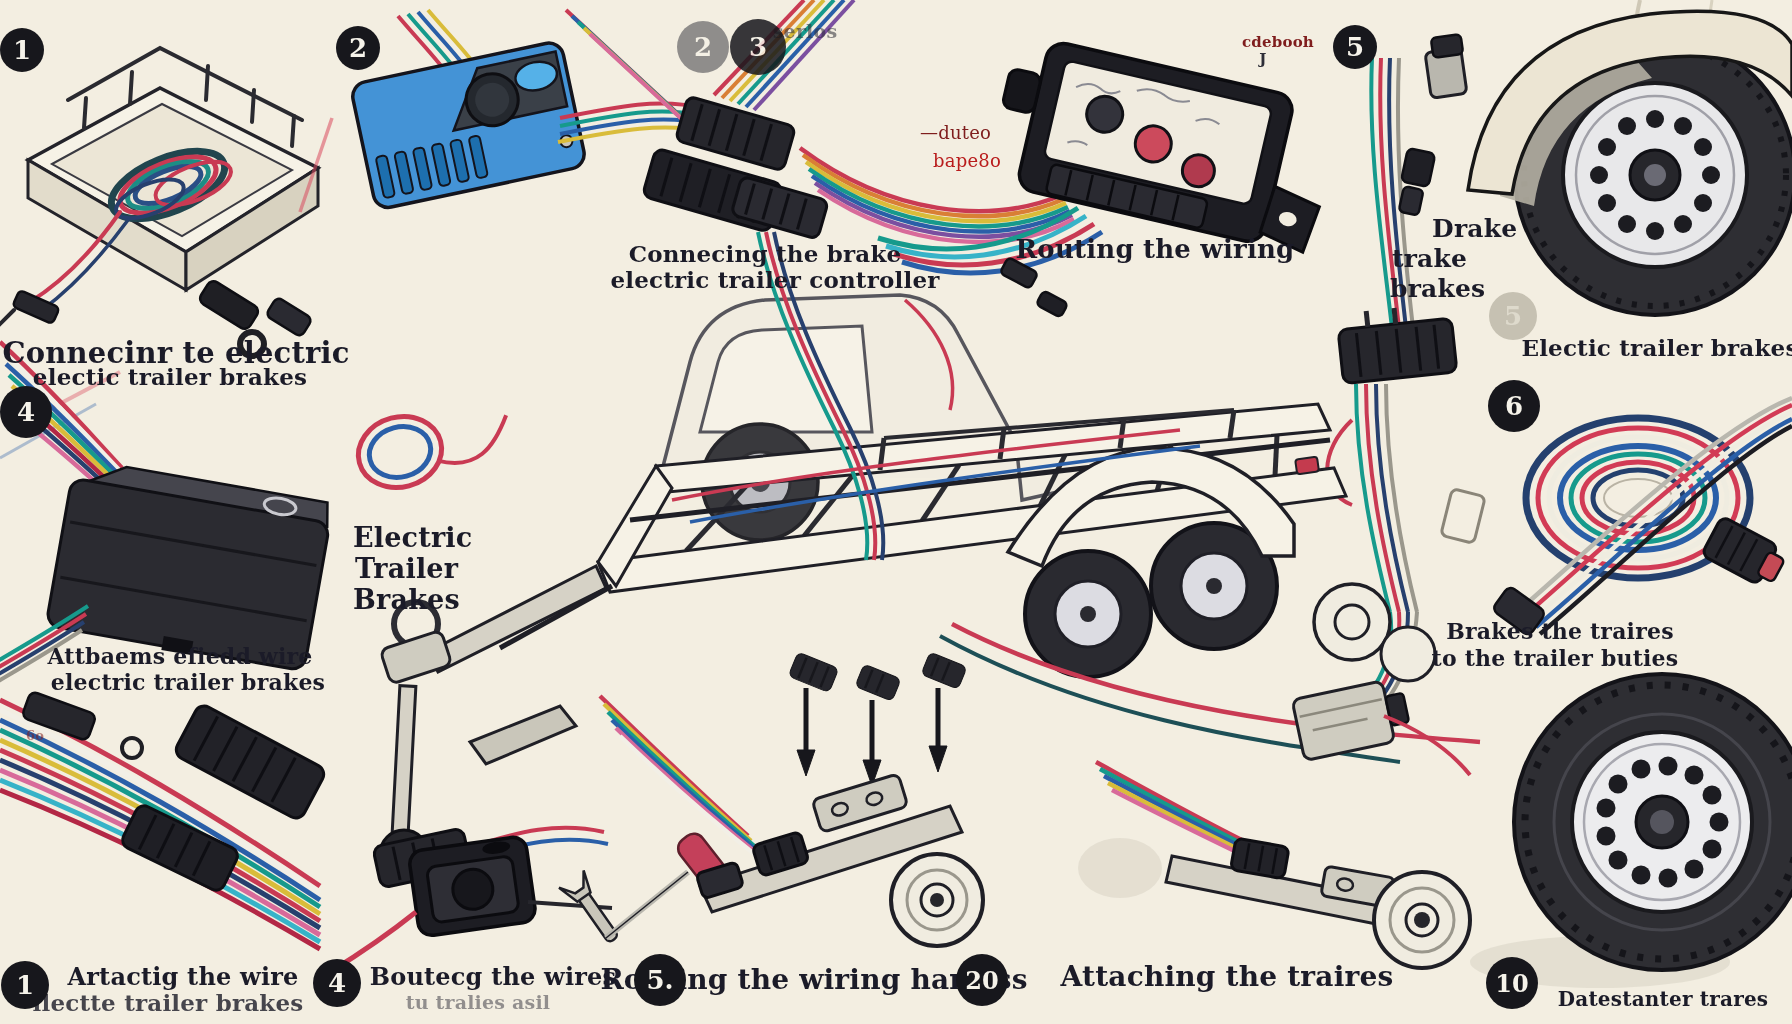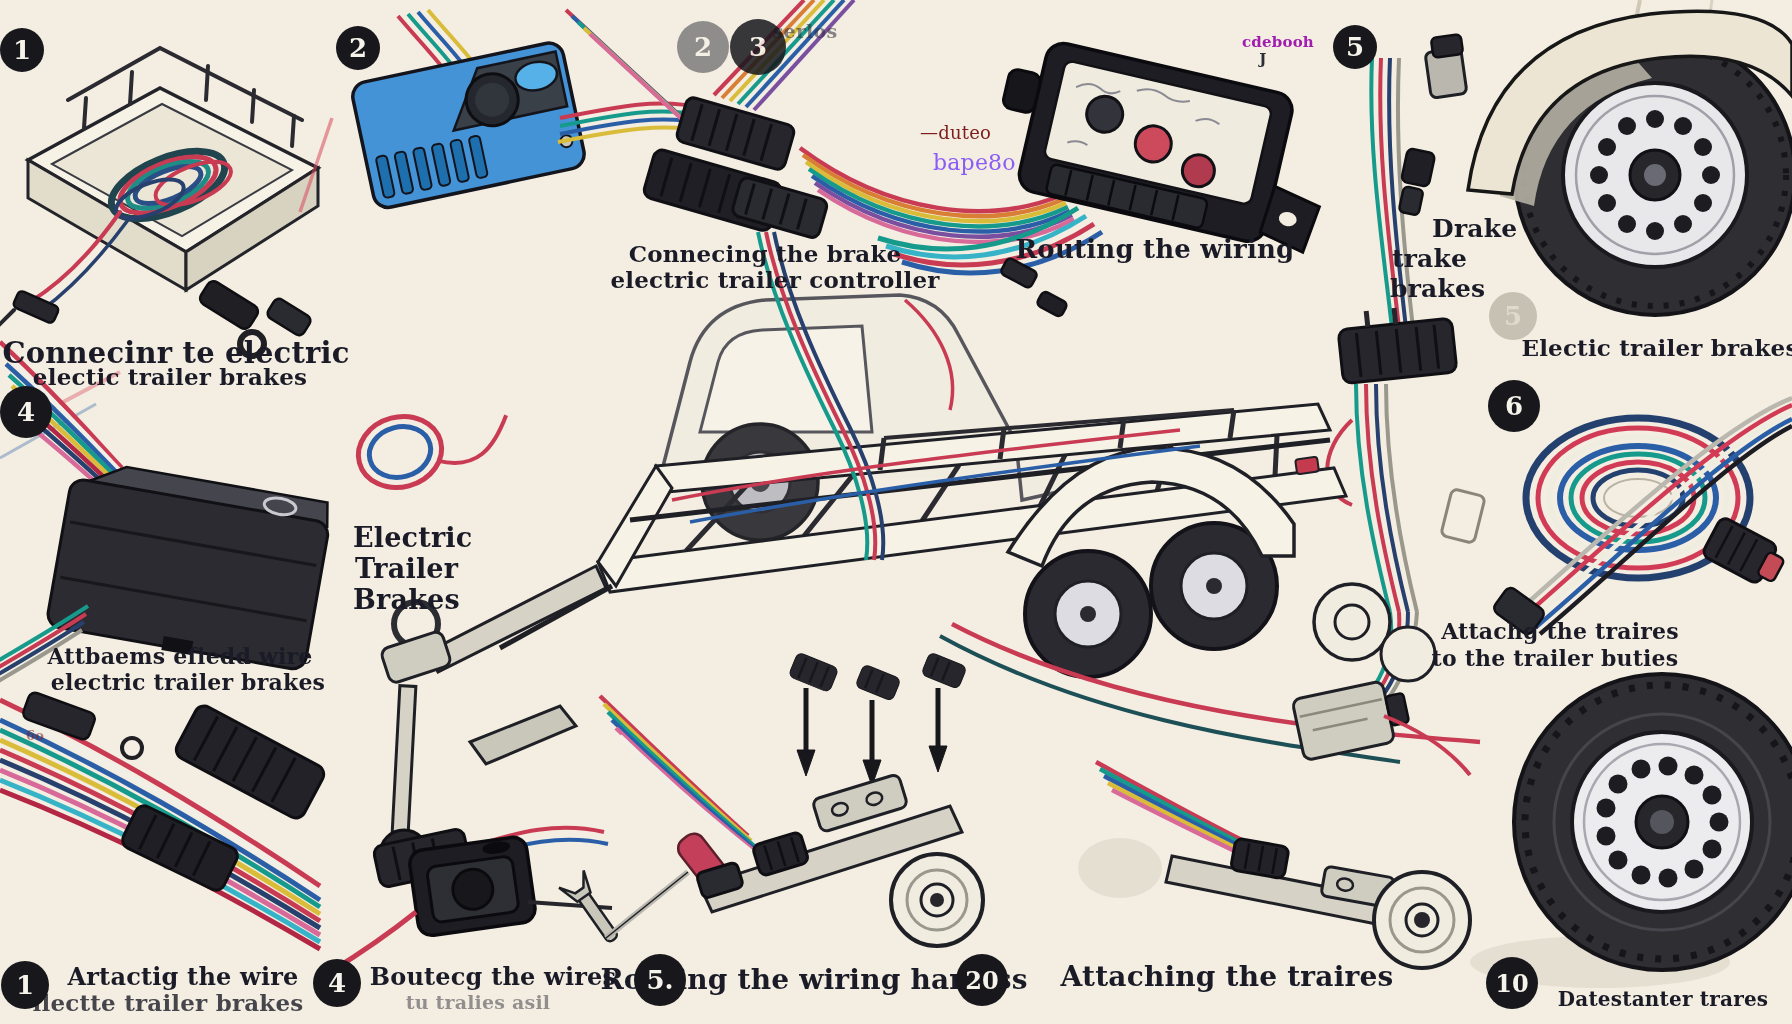--- a/index.html
+++ b/index.html
@@ -579,34 +579,34 @@
 <div class="badge" style="left:956px;top:954px;width:52px;height:52px;font-size:24px">20</div>
 <div class="badge" style="left:1486px;top:957px;width:52px;height:52px;font-size:24px">10</div>
 
 <div class="cap center" style="left:176px;top:336px;font-size:29px">Connecinr te electric</div>
 <div class="cap center" style="left:170px;top:363px;font-size:23px">electic trailer brakes</div>
 
 <div class="cap center faint" style="left:805px;top:20px;font-size:19px;color:#2e2e38">serlos</div>
 <div class="cap center" style="left:765px;top:240px;font-size:23px">Connecing the brake</div>
 <div class="cap center" style="left:775px;top:266px;font-size:23px">electric trailer controller</div>
 <div class="cap" style="left:920px;top:122px;font-size:18px;font-weight:400;color:#7f1d1d">—duteo</div>
-<div class="cap" style="left:933px;top:150px;font-size:22px;font-weight:400;color:#8b5cf6">bape8o</div>
-
-<div class="cap center" style="left:1278px;top:33px;font-size:15px;color:#a21caf">cdebooh</div>
+<div class="cap" style="left:933px;top:150px;font-size:18px;font-weight:400;color:#b91c1c">bape8o</div>
+
+<div class="cap center" style="left:1278px;top:33px;font-size:15px;color:#7f1d1d">cdebooh</div>
 <div class="cap center" style="left:1263px;top:50px;font-size:15px;color:#2e2e38">J</div>
 
 <div class="cap center" style="left:1155px;top:234px;font-size:26px">Routing the wiring</div>
 
 <div class="cap" style="left:1432px;top:214px;font-size:25px">Drake</div>
 <div class="cap" style="left:1392px;top:244px;font-size:25px">trake</div>
 <div class="cap" style="left:1390px;top:274px;font-size:25px">brakes</div>
 
 <div class="cap center" style="left:1660px;top:334px;font-size:23px">Electic trailer brakes</div>
 
-<div class="cap center" style="left:1560px;top:618px;font-size:22px">Attachg the traires</div>
+<div class="cap center" style="left:1560px;top:618px;font-size:22px">Brakes the traires</div>
 <div class="cap center" style="left:1555px;top:645px;font-size:22px">to the trailer buties</div>
 
 <div class="cap" style="left:353px;top:522px;font-size:27px">Electric</div>
 <div class="cap" style="left:355px;top:553px;font-size:27px">Trailer</div>
 <div class="cap" style="left:353px;top:584px;font-size:27px">Brakes</div>
 <div class="cap center" style="left:180px;top:643px;font-size:22px">Attbaems efiedd wire</div>
 <div class="cap center" style="left:188px;top:669px;font-size:22px">electric trailer brakes</div>
 
 <div class="cap faint" style="left:26px;top:728px;font-size:13px;color:#7f1d1d">6o</div>
 

